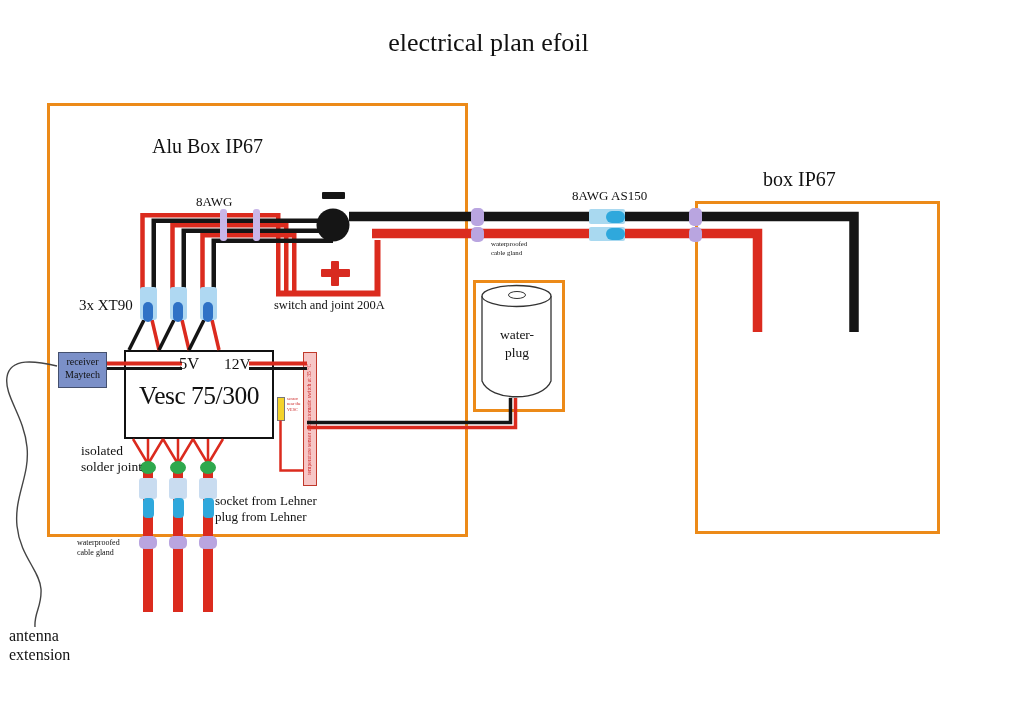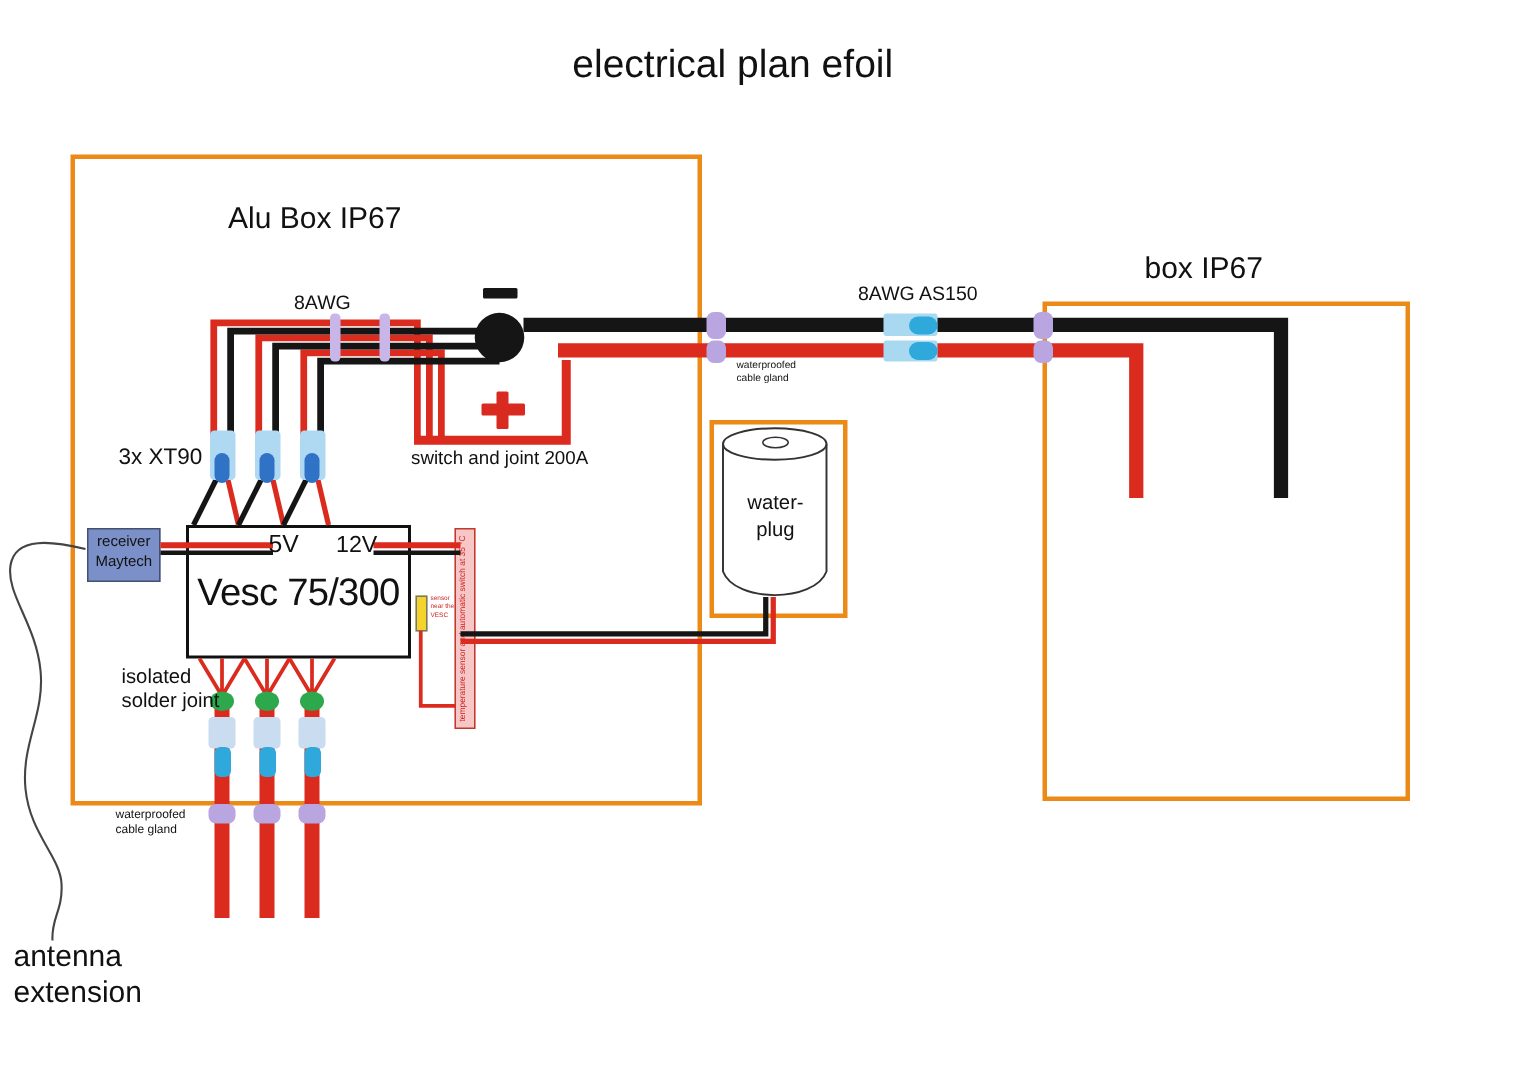--- a/index.html
+++ b/index.html
@@ -1,17 +1,17 @@
 <!DOCTYPE html>
 <html><head>
 <meta charset="utf-8">
 <style>
   html,body{margin:0;padding:0;background:#fff;}
   #stage{position:relative;width:977px;height:713px;background:#fff;overflow:hidden;
-         font-family:Liberation Sans, sans-serif;color:#111;}
+         font-family:Liberation Serif, serif;color:#111;}
   .abs{position:absolute;box-sizing:border-box;}
   .pre{white-space:pre-line;}
   
   .z-frame{z-index:5;}   
   .z-comp{z-index:10;}   
   svg.wires{position:absolute;left:0;top:0;z-index:30;}
   .z-conn{z-index:40;}   
   .z-lbl{z-index:50;}    
 
   .orange-box{border:3.5px solid #EC8A18;background:transparent;}
@@ -159,20 +159,22 @@
   <div class="abs z-lbl label" style="left:274px;top:298px;font-size:12.5px;">switch and joint 200A</div>
   <div class="abs z-lbl label pre" style="left:491px;top:240px;font-size:6.8px;line-height:1.3;">waterproofed
 cable gland</div>
   <div class="abs z-lbl label" style="left:179px;top:354px;font-size:16.5px;">5V</div>
   <div class="abs z-lbl label" style="left:224px;top:355px;font-size:15.5px;">12V</div>
   <div class="abs z-lbl label pre" id="sensor-note">sensor
 near the
 VESC</div>
   <div class="abs z-lbl label pre" style="left:81px;top:443px;font-size:13.5px;">isolated
 solder joint</div>
+  <div class="abs z-lbl label pre" style="left:215px;top:493px;font-size:13px;">socket from Lehner
+plug from Lehner</div>
   <div class="abs z-lbl label pre" style="left:77px;top:538px;font-size:8px;line-height:1.25;">waterproofed
 cable gland</div>
-  <div class="abs z-lbl label pre" style="left:9px;top:626px;font-size:20px;">antenna
+  <div class="abs z-lbl label pre" style="left:9px;top:626px;font-size:16px;">antenna
 extension</div>
   <div class="abs z-lbl label pre" id="pump-label">water-
 plug</div>
 
 </div>
 
 </body></html>

